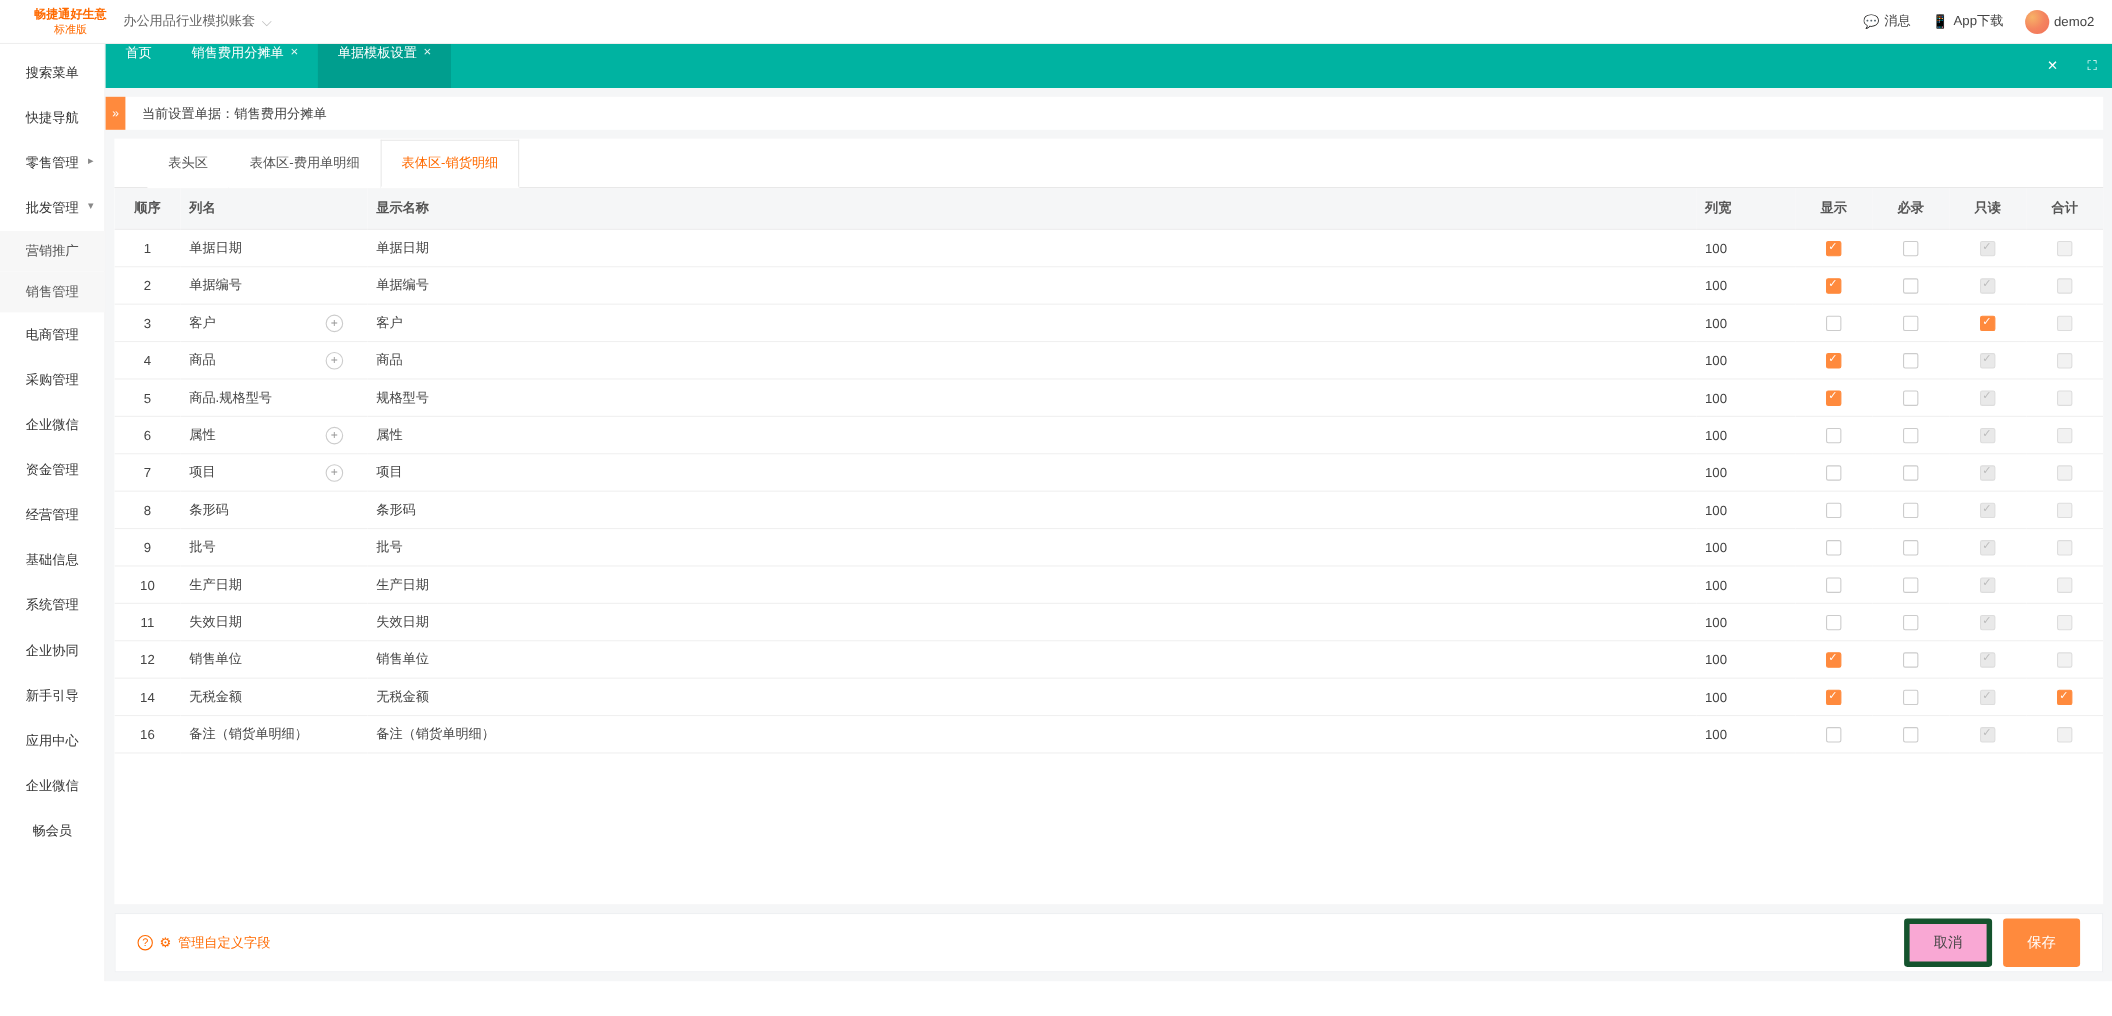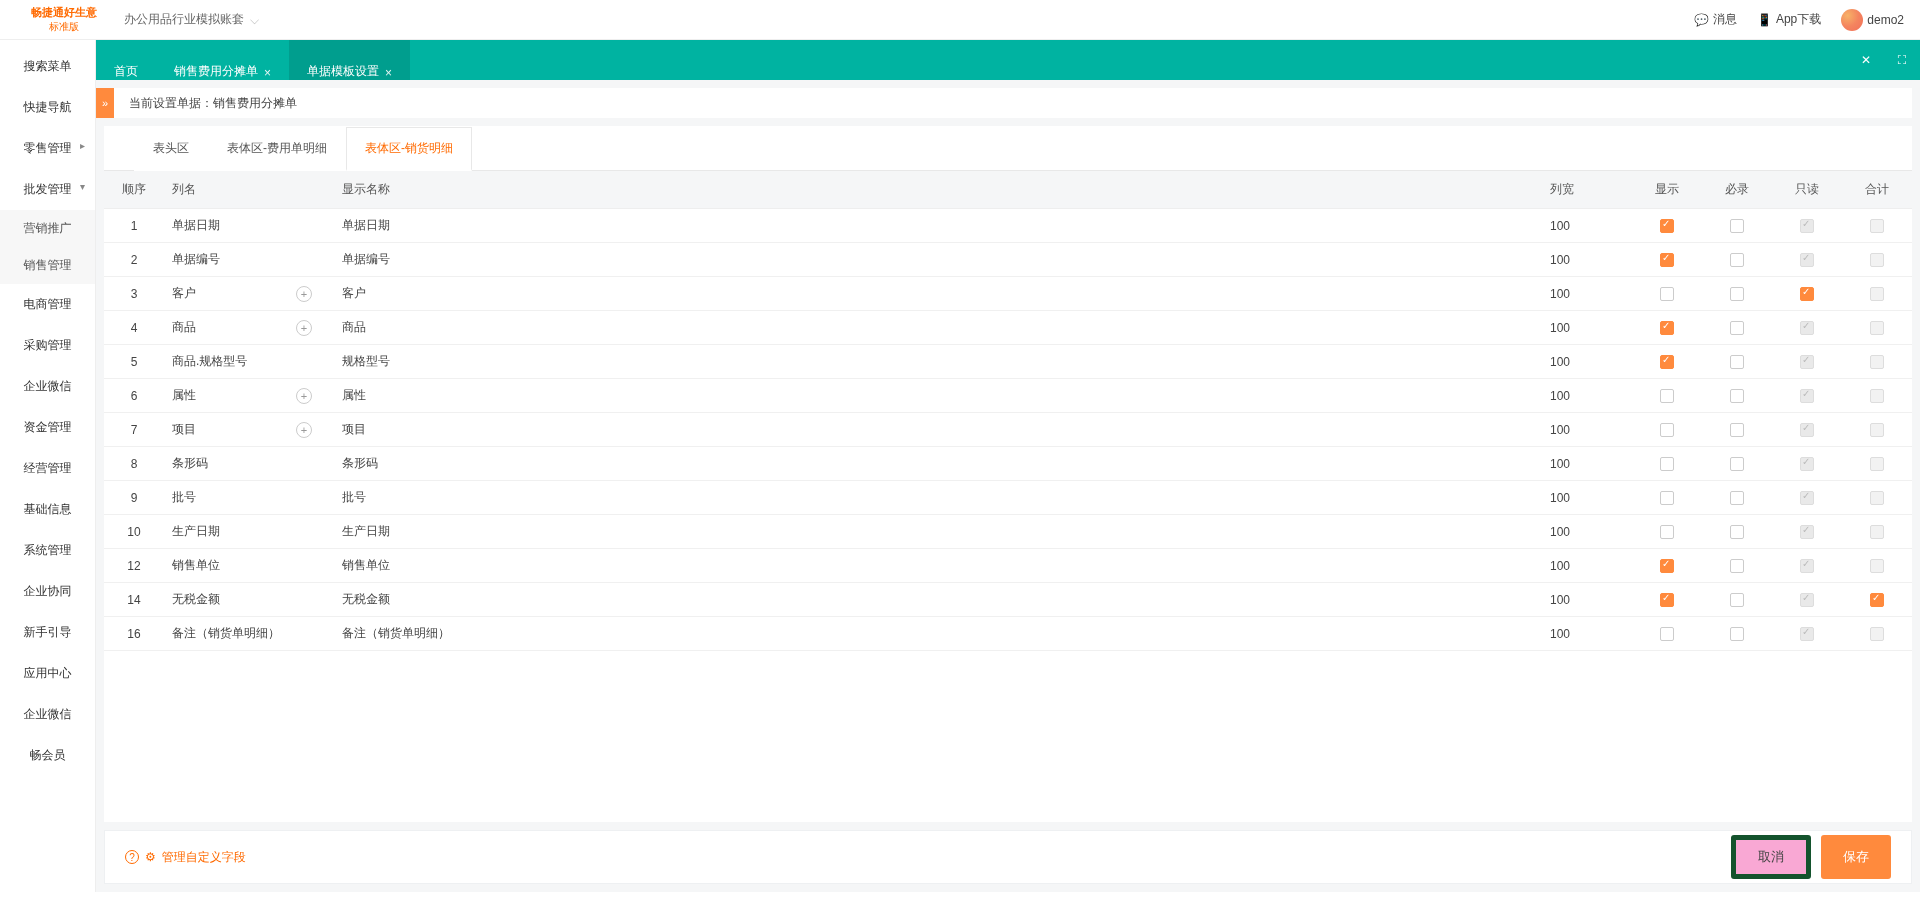--- a/index.html
+++ b/index.html
@@ -1,49 +1,49 @@
 <!DOCTYPE html>
 <html><head>
 <meta charset="utf-8">
 <style>
 *{box-sizing:border-box;margin:0;padding:0;font-family:"Microsoft YaHei","PingFang SC",sans-serif;font-size:12px}
 body{width:1920px;height:924px;background:#fff;overflow:hidden;color:#333}
 .topbar{height:40px;display:flex;align-items:center;padding:0 16px;border-bottom:1px solid #eee}
 .logo-wrap{width:96px;display:flex;flex-direction:column;align-items:center;justify-content:center;height:40px}
 .logo-text{color:#ff6a00;font-size:11px;font-weight:bold}
 .logo-sub{color:#ff6a00;font-size:10px}
-.account-sel{margin-left:12px;color:#666;display:flex;align-items:center;gap:6px}
+.account-sel{color:#666;display:flex;align-items:center;gap:6px}
 .chev{color:#bbb}
 .top-right{margin-left:auto;display:flex;align-items:center;gap:20px;color:#444}
 .top-item{display:flex;align-items:center;gap:4px;cursor:pointer}
 .avatar{width:22px;height:22px;border-radius:50%;background:radial-gradient(circle at 30% 30%,#f7b267,#f4845f,#f27059)}
 .layout{display:flex;height:852px}
 .sidebar{width:96px;border-right:1px solid #eee;display:flex;flex-direction:column;padding-top:6px}
 .sb-item{padding:12px 0;text-align:center;color:#333;cursor:pointer;position:relative}
 .sb-item.exp::after{content:"▾";position:absolute;right:10px;color:#888;font-size:10px}
 .sb-item.col::after{content:"▸";position:absolute;right:10px;color:#888;font-size:10px}
 .sb-sub{background:#f7f7f7;padding:10px 0;text-align:center;color:#555;cursor:pointer}
 .main{flex:1;display:flex;flex-direction:column;min-width:0}
 .tabs{height:40px;background:#00b3a1;display:flex;align-items:stretch;color:#fff}
-.tab{padding:0 18px;display:flex;align-items:flex-end;gap:6px;cursor:pointer;font-size:13px}
+.tab{padding:0 18px;display:flex;align-items:flex-start;gap:6px;cursor:pointer;font-size:13px}
 .tab.active{background:#009e8e}
 .tab .x{font-size:12px;opacity:.9}
 .tabs-right{margin-left:auto;display:flex}
 .tabs-right .ic{width:36px;display:flex;align-items:center;justify-content:center;cursor:pointer}
 .content{flex:1;background:#f5f6f7;padding:0;display:flex;flex-direction:column;min-height:0}
 .crumb{height:30px;background:#fff;display:flex;align-items:center;margin:8px 8px 0 0;color:#444}
 .crumb .tog{width:18px;height:30px;background:#ff8a3d;color:#fff;display:flex;align-items:center;justify-content:center;cursor:pointer;font-size:11px}
 .crumb .txt{padding-left:15px}
 .panel{background:#fff;margin:8px 8px 0 8px;flex:1;display:flex;flex-direction:column;min-height:0}
 .subtabs{display:flex;border-bottom:1px solid #e8e8e8;padding-left:30px}
 .subtab{padding:12px 18px;color:#555;cursor:pointer;border:1px solid transparent;border-bottom:none;position:relative;top:1px;background:#fff}
 .subtab.active{color:#ff6a00;border-color:#e8e8e8;border-bottom:2px solid #fff}
 .grid{flex:1;overflow:auto}
 table{width:100%;border-collapse:collapse}
-th{background:#f5f6f7;text-align:left;font-weight:normal;color:#555;padding:10px 8px;border-bottom:1px solid #eee}
+th{background:#f5f6f7;text-align:left;font-weight:bold;color:#555;padding:10px 8px;border-bottom:1px solid #eee}
 td{padding:8px 8px;border-bottom:1px solid #f0f0f0;color:#444}
 th.c,td.c{text-align:center}
 .col-seq{width:60px}
 .col-name{width:170px}
 .col-disp{}
 .col-w{width:90px}
 .col-chk{width:70px}
 .plus{display:inline-flex;width:16px;height:16px;border:1px solid #ccc;border-radius:50%;align-items:center;justify-content:center;color:#999;font-size:11px;margin-left:6px;cursor:pointer}
 .cell-name{display:flex;align-items:center;justify-content:space-between;padding-right:14px}
 .chk{appearance:none;width:14px;height:14px;border:1px solid #ccc;border-radius:2px;position:relative;display:inline-block;cursor:pointer;background:#fff;vertical-align:middle}
@@ -293,20 +293,34 @@
                     </div>
                   </td>
                   <td>生产日期</td>
                   <td>100</td>
                   <td class="c"><input type="checkbox" class="chk" style=""></td>
                   <td class="c"><input type="checkbox" class="chk" style=""></td>
                   <td class="c"><input type="checkbox" class="chk" disabled="" checked="" style=""></td>
                   <td class="c"><input type="checkbox" class="chk" disabled="" style=""></td>
                 </tr>
                 <tr>
+                  <td class="c">11</td>
+                  <td>
+                    <div class="cell-name">
+                      <span>失效日期</span>
+                    </div>
+                  </td>
+                  <td>失效日期</td>
+                  <td>100</td>
+                  <td class="c"><input type="checkbox" class="chk" style=""></td>
+                  <td class="c"><input type="checkbox" class="chk" style=""></td>
+                  <td class="c"><input type="checkbox" class="chk" disabled="" checked="" style=""></td>
+                  <td class="c"><input type="checkbox" class="chk" disabled="" style=""></td>
+                </tr>
+                <tr>
                   <td class="c">12</td>
                   <td>
                     <div class="cell-name">
                       <span>销售单位</span>
                     </div>
                   </td>
                   <td>销售单位</td>
                   <td>100</td>
                   <td class="c"><input type="checkbox" class="chk" checked="" style=""></td>
                   <td class="c"><input type="checkbox" class="chk" style=""></td>

